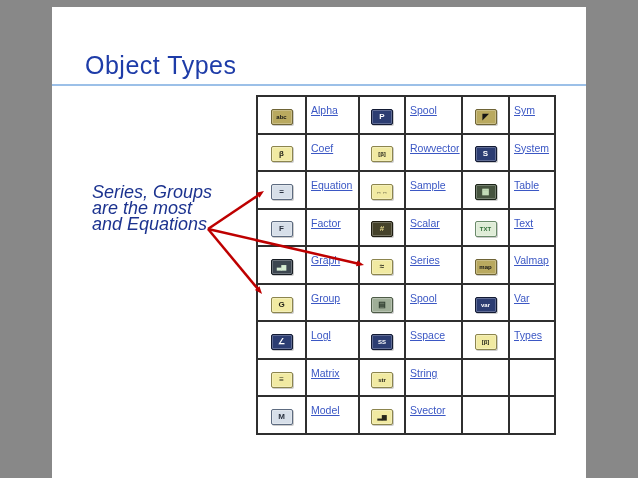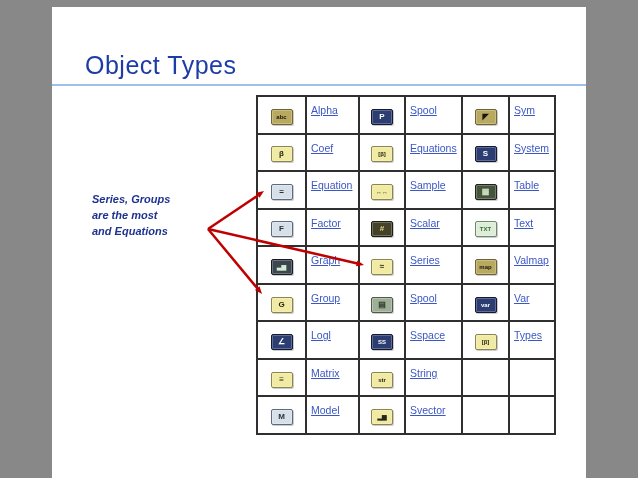--- a/index.html
+++ b/index.html
@@ -11,22 +11,22 @@
   .page-title {
     position:absolute; left:33px; top:44px; margin:0;
     font-size:25px; font-weight:400; color:#1e3ca8; letter-spacing:0.5px;
   }
   .title-rule {
     position:absolute; left:0; top:77px; width:638px; height:2px;
     background:#9cc0e8;
   }
   .logo { position:absolute; left:551px; top:0px; }
   .annotation {
-    position:absolute; left:40px; top:184px;
-    font-size:11px; line-height:16px; font-weight:700; font-style:italic;
+    position:absolute; left:40px; top:177px;
+    font-size:18px; line-height:16px; font-weight:400; font-style:italic;
     color:#1c338f;
   }
   .annotation .period { color:#993333; }
   .object-table {
     position:absolute; left:204px; top:88px; width:298px; height:340px;
     border-collapse:collapse; table-layout:fixed;
   }
   .object-table td {
     border:2px solid #2f2f2f; padding:0; overflow:hidden;
   }
@@ -108,21 +108,21 @@
           <td class="label-cell"><a class="obj-link">Alpha</a></td>
           <td class="icon-cell"><span class="obj-icon v-navy">P</span></td>
           <td class="label-cell"><a class="obj-link">Spool</a></td>
           <td class="icon-cell"><span class="obj-icon v-khaki">◤</span></td>
           <td class="label-cell"><a class="obj-link">Sym</a></td>
         </tr>
         <tr>
           <td class="icon-cell"><span class="obj-icon v-yellow">β</span></td>
           <td class="label-cell"><a class="obj-link">Coef</a></td>
           <td class="icon-cell"><span class="obj-icon v-yellow small-glyph">[β]</span></td>
-          <td class="label-cell"><a class="obj-link">Equations</a></td>
+          <td class="label-cell"><a class="obj-link">Rowvector</a></td>
           <td class="icon-cell"><span class="obj-icon v-navy">S</span></td>
           <td class="label-cell"><a class="obj-link">System</a></td>
         </tr>
         <tr>
           <td class="icon-cell"><span class="obj-icon v-steel">=</span></td>
           <td class="label-cell"><a class="obj-link">Equation</a></td>
           <td class="icon-cell"><span class="obj-icon v-yellow small-glyph">↔↔</span></td>
           <td class="label-cell"><a class="obj-link">Sample</a></td>
           <td class="icon-cell"><span class="obj-icon v-darkgreen">▦</span></td>
           <td class="label-cell"><a class="obj-link">Table</a></td>

